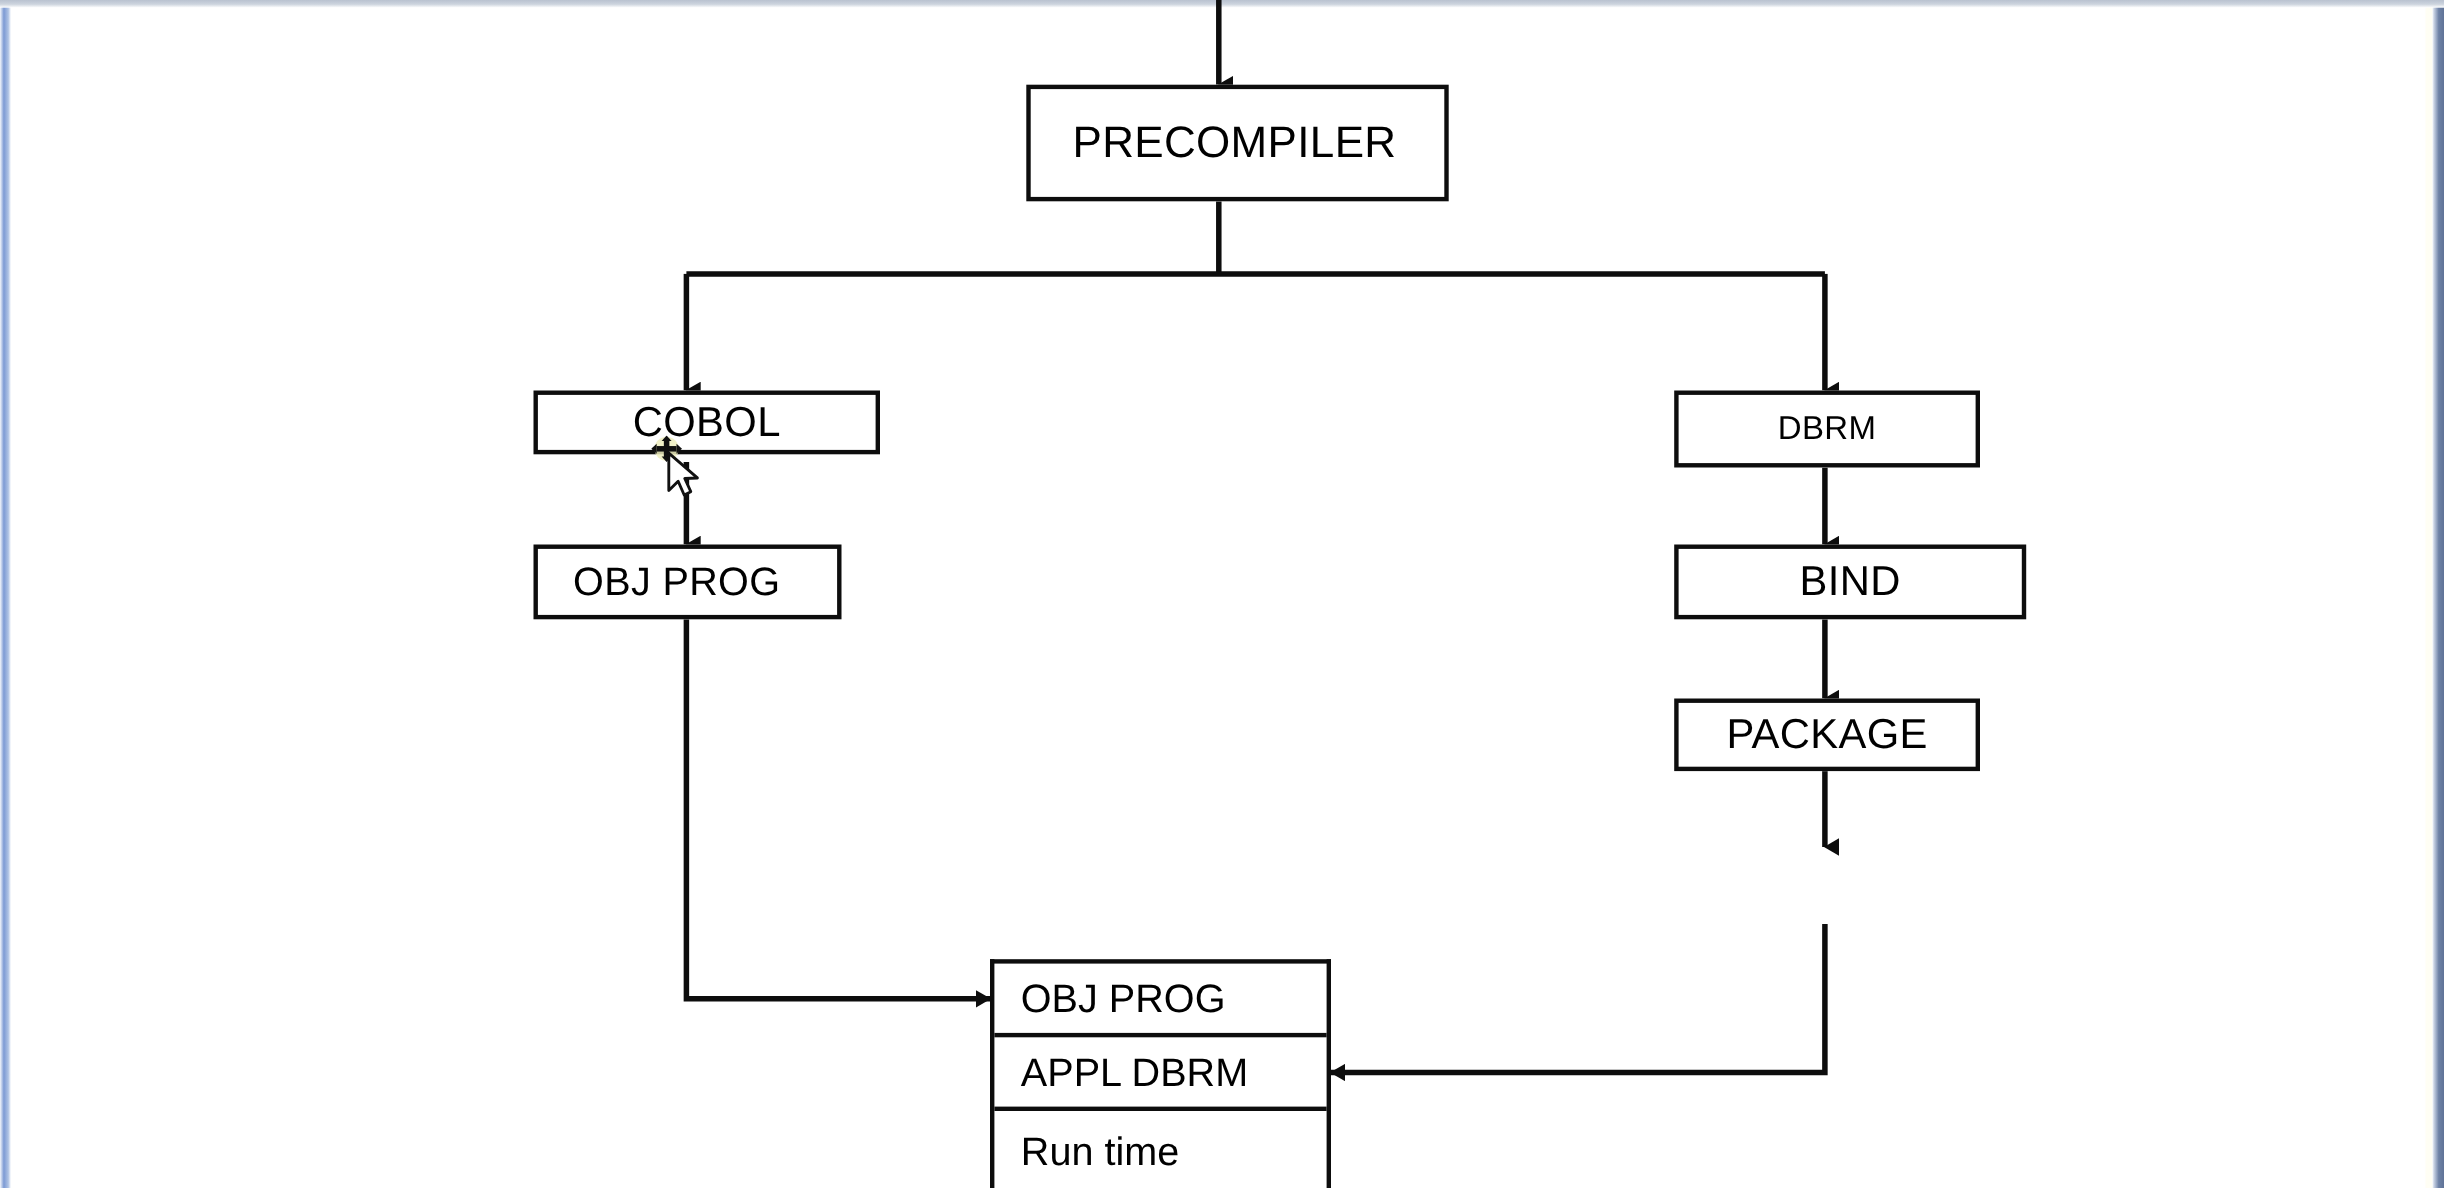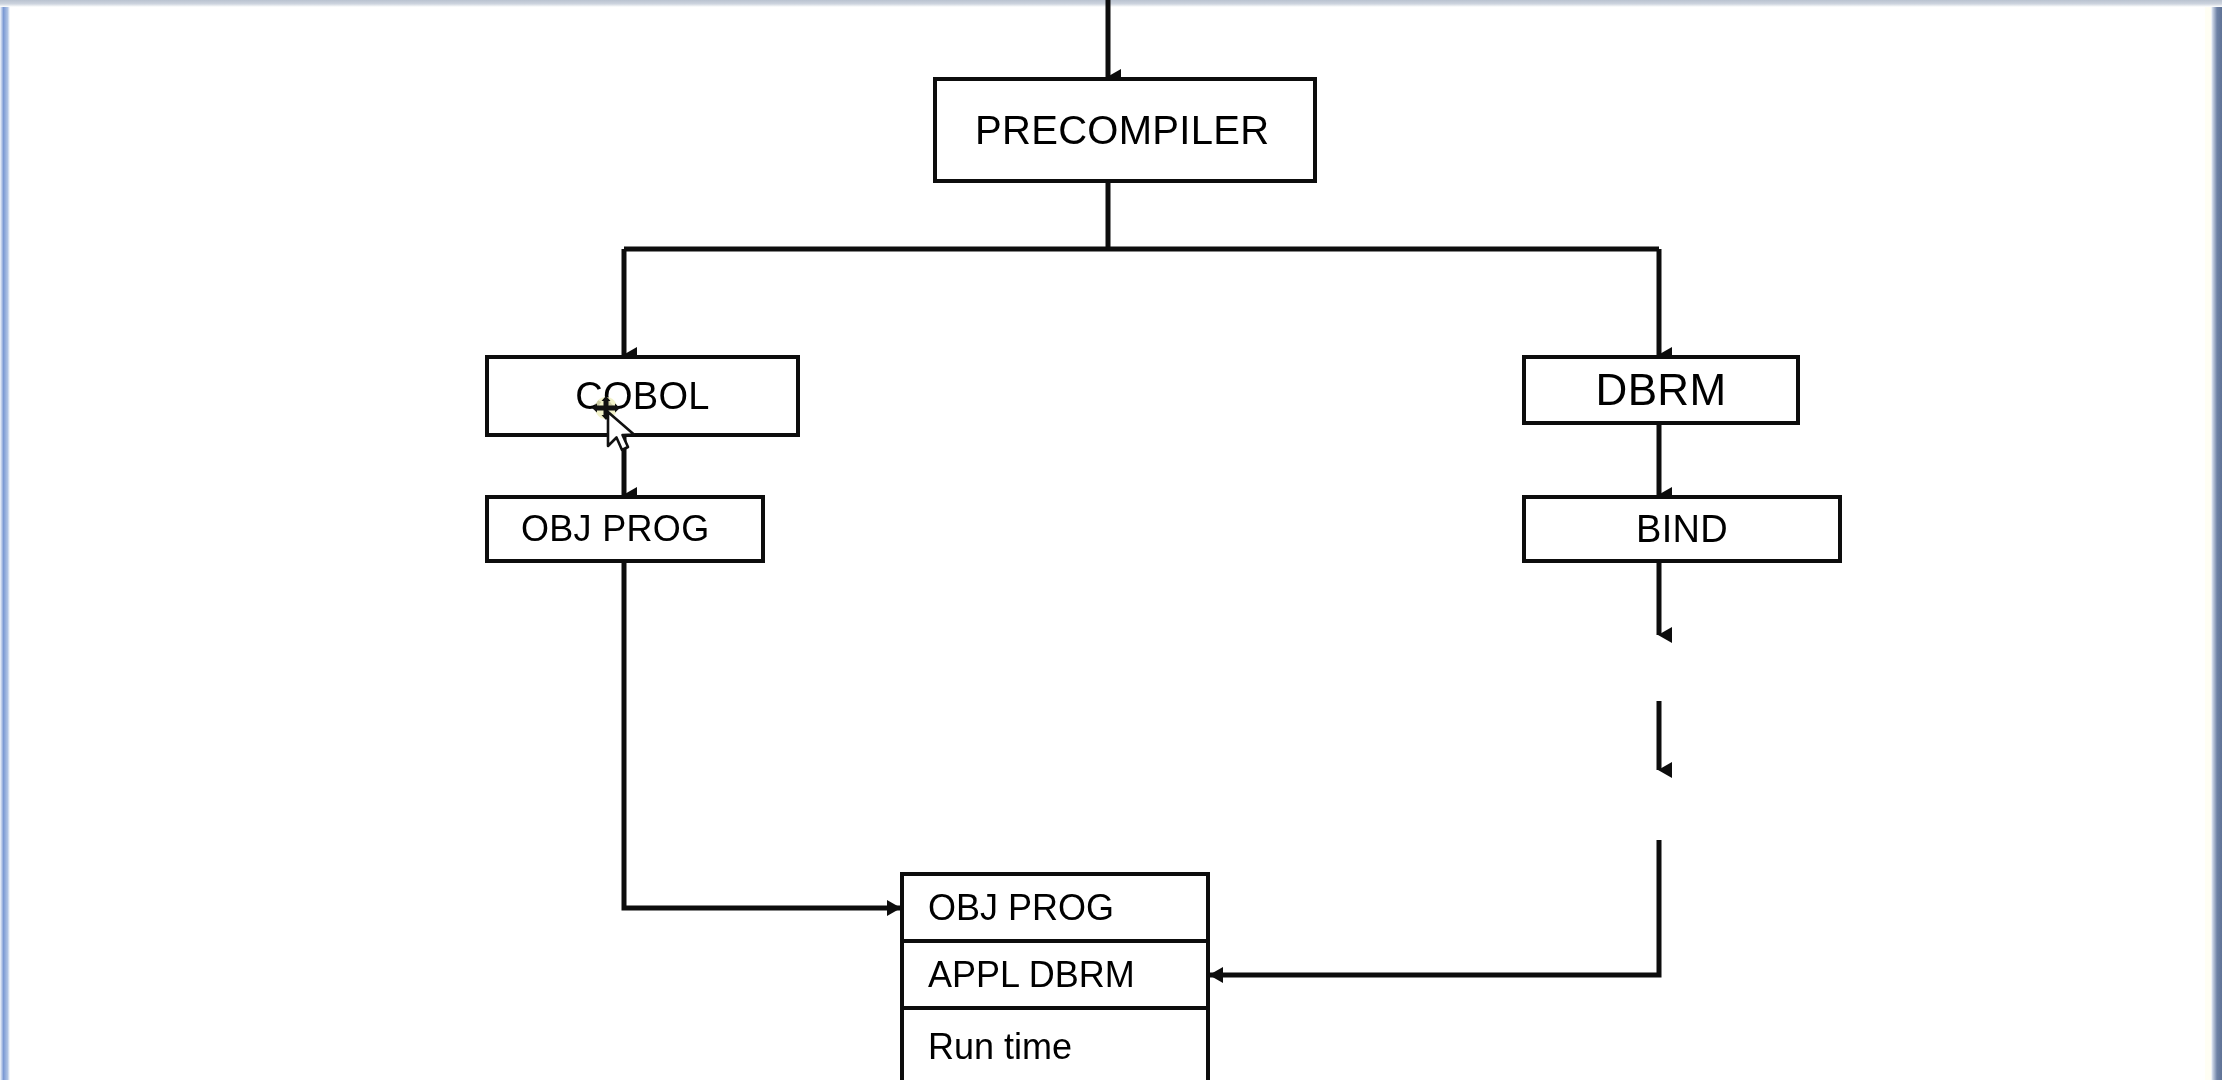--- a/index.html
+++ b/index.html
@@ -77,34 +77,34 @@
 
   #node-precompiler {
     left: 933px; top: 77px;
     width: 384px; height: 106px;
     font-size: 40px;
     justify-content: flex-start;
     padding-left: 38px;
   }
   #node-cobol {
     left: 485px; top: 355px;
-    width: 315px; height: 82px;
+    width: 315px; height: 58px;
     font-size: 38px;
   }
   #node-objprog-left {
     left: 485px; top: 495px;
     width: 280px; height: 68px;
     font-size: 36px;
     justify-content: flex-start;
     padding-left: 32px;
   }
   #node-dbrm {
     left: 1522px; top: 355px;
     width: 278px; height: 70px;
-    font-size: 44px;
+    font-size: 30px;
     text-align: right;
   }
   #node-bind {
     left: 1522px; top: 495px;
     width: 320px; height: 68px;
     font-size: 38px;
   }
   #node-package {
     left: 1522px; top: 635px;
     width: 278px; height: 66px;
@@ -209,20 +209,23 @@
     </div>
 
     <div class="node" id="node-dbrm">
       <span>DBRM</span>
     </div>
 
     <div class="node" id="node-bind">
       <span>BIND</span>
     </div>
 
+    <div class="node" id="node-package">
+      <span>PACKAGE</span>
+    </div>
 
 
     <div id="node-runtime-stack">
       <div class="stack-row">
         <span>OBJ PROG</span>
       </div>
       <div class="stack-row">
         <span>APPL DBRM</span>
       </div>
       <div class="stack-row last">

